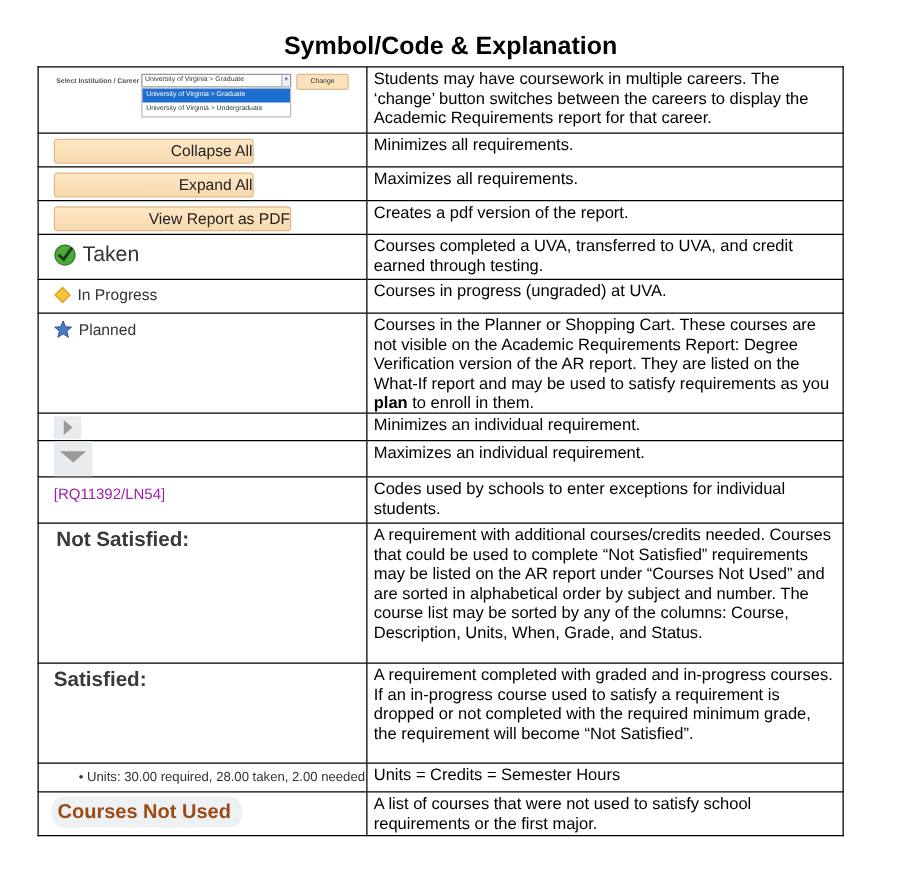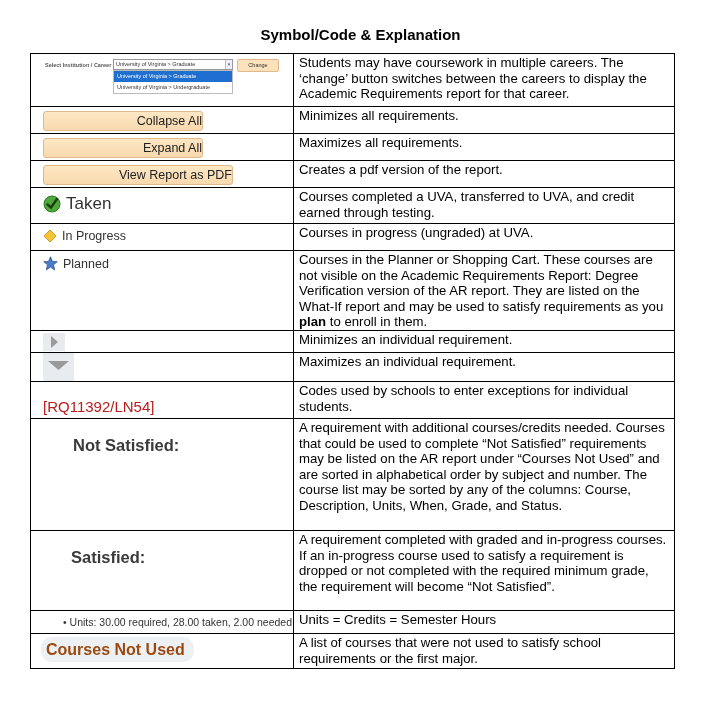--- a/index.html
+++ b/index.html
@@ -1,41 +1,41 @@
 <!DOCTYPE html>
 <html><head>
 <meta charset="utf-8">
 <style>
   html, body { margin: 0; padding: 0; background: #ffffff; }
   body { width: 721px; height: 717px; position: relative; overflow: hidden;
          font-family: "Liberation Sans", sans-serif; color: #000; }
   .title { position: absolute; left: 0; top: 26px; width: 721px; text-align: center;
-           font-weight: bold; font-size: 15px; }
+           font-weight: bold; font-size: 20px; }
   table.legend { position: absolute; left: 30px; top: 53px; border-collapse: collapse;
                  width: 645px; table-layout: fixed; }
   table.legend td { border: 1.5px solid #000; vertical-align: top; padding: 0; }
   td.sym { width: 262px; position: relative; }
   td.exp { padding: 1px 5px 0 5px !important; font-size: 13.2px; line-height: 15.6px; }
   .btn { position: absolute; left: 12px; top: 4px; height: 18px; border: 1px solid #e0b98a;
          border-radius: 3px; background: linear-gradient(#fde7c4, #f8d9ae);
          font-size: 12.5px; text-align: right; line-height: 18px; color: #222; }
   .status { position: absolute; left: 12px; top: 5px; font-size: 17px; color: #333; display: flex; align-items: center; gap: 5px; }
   .sel-label { position: absolute; left: 14px; top: 8px; font-size: 5.5px; font-weight: bold; color: #555; }
   .sel-box { position: absolute; left: 82px; top: 5px; width: 116px; height: 9px; border: 1px solid #999;
              font-size: 5.5px; line-height: 9px; padding-left: 2px; color: #333; background:#fff; }
   .sel-arrow { position: absolute; right: 0; top: 0; width: 6px; height: 9px; border-left: 1px solid #bbb; font-size: 5px; text-align:center; color:#666; background:#eef; }
   .sel-list { position: absolute; left: 82px; top: 16px; width: 118px; border: 1px solid #bbb; background:#fff; }
   .sel-opt { height: 11px; font-size: 5.5px; line-height: 11px; padding-left: 3px; color: #333; }
   .sel-opt.active { background: #1e6fd0; color: #fff; }
   .change-btn { position: absolute; left: 206px; top: 5px; width: 40px; height: 11px; border: 1px solid #e0b98a;
                 border-radius: 2px; background: #fbe2bd; font-size: 5.5px; text-align:center; line-height: 11px; color:#333; }
   .toggle { position: absolute; left: 12px; top: 2px; width: 22px; height: 18px; background: #e9ecef; }
   .toggle.wide { width: 31px; top: 0; }
-  .code { position: absolute; left: 12px; top: 16px; font-size: 15px; color: #b91c1c; }
-  .req-head { position: absolute; left: 14px; top: 17px; font-size: 16.5px; font-weight: bold; color: #3a3a3a; margin-left: 28px; }
+  .code { position: absolute; left: 12px; top: 6px; font-size: 12px; color: #a21caf; }
+  .req-head { position: absolute; left: 14px; top: 4px; font-size: 16.5px; font-weight: bold; color: #3a3a3a; }
   .units { position: absolute; left: 12px; top: 5px; font-size: 10.5px; color: #333; margin-left: 20px; }
   .cnu { position: absolute; left: 10px; top: 3px; width: 148px; height: 25px; background: #eef1f4;
          font-size: 16px; font-weight: bold; color: #9a4a12; line-height: 25px; padding-left: 5px; border-radius: 11px; }
 </style>
 </head>
 <body>
 
 <div class="title">Symbol/Code &amp; Explanation</div>
 
 <table class="legend">

